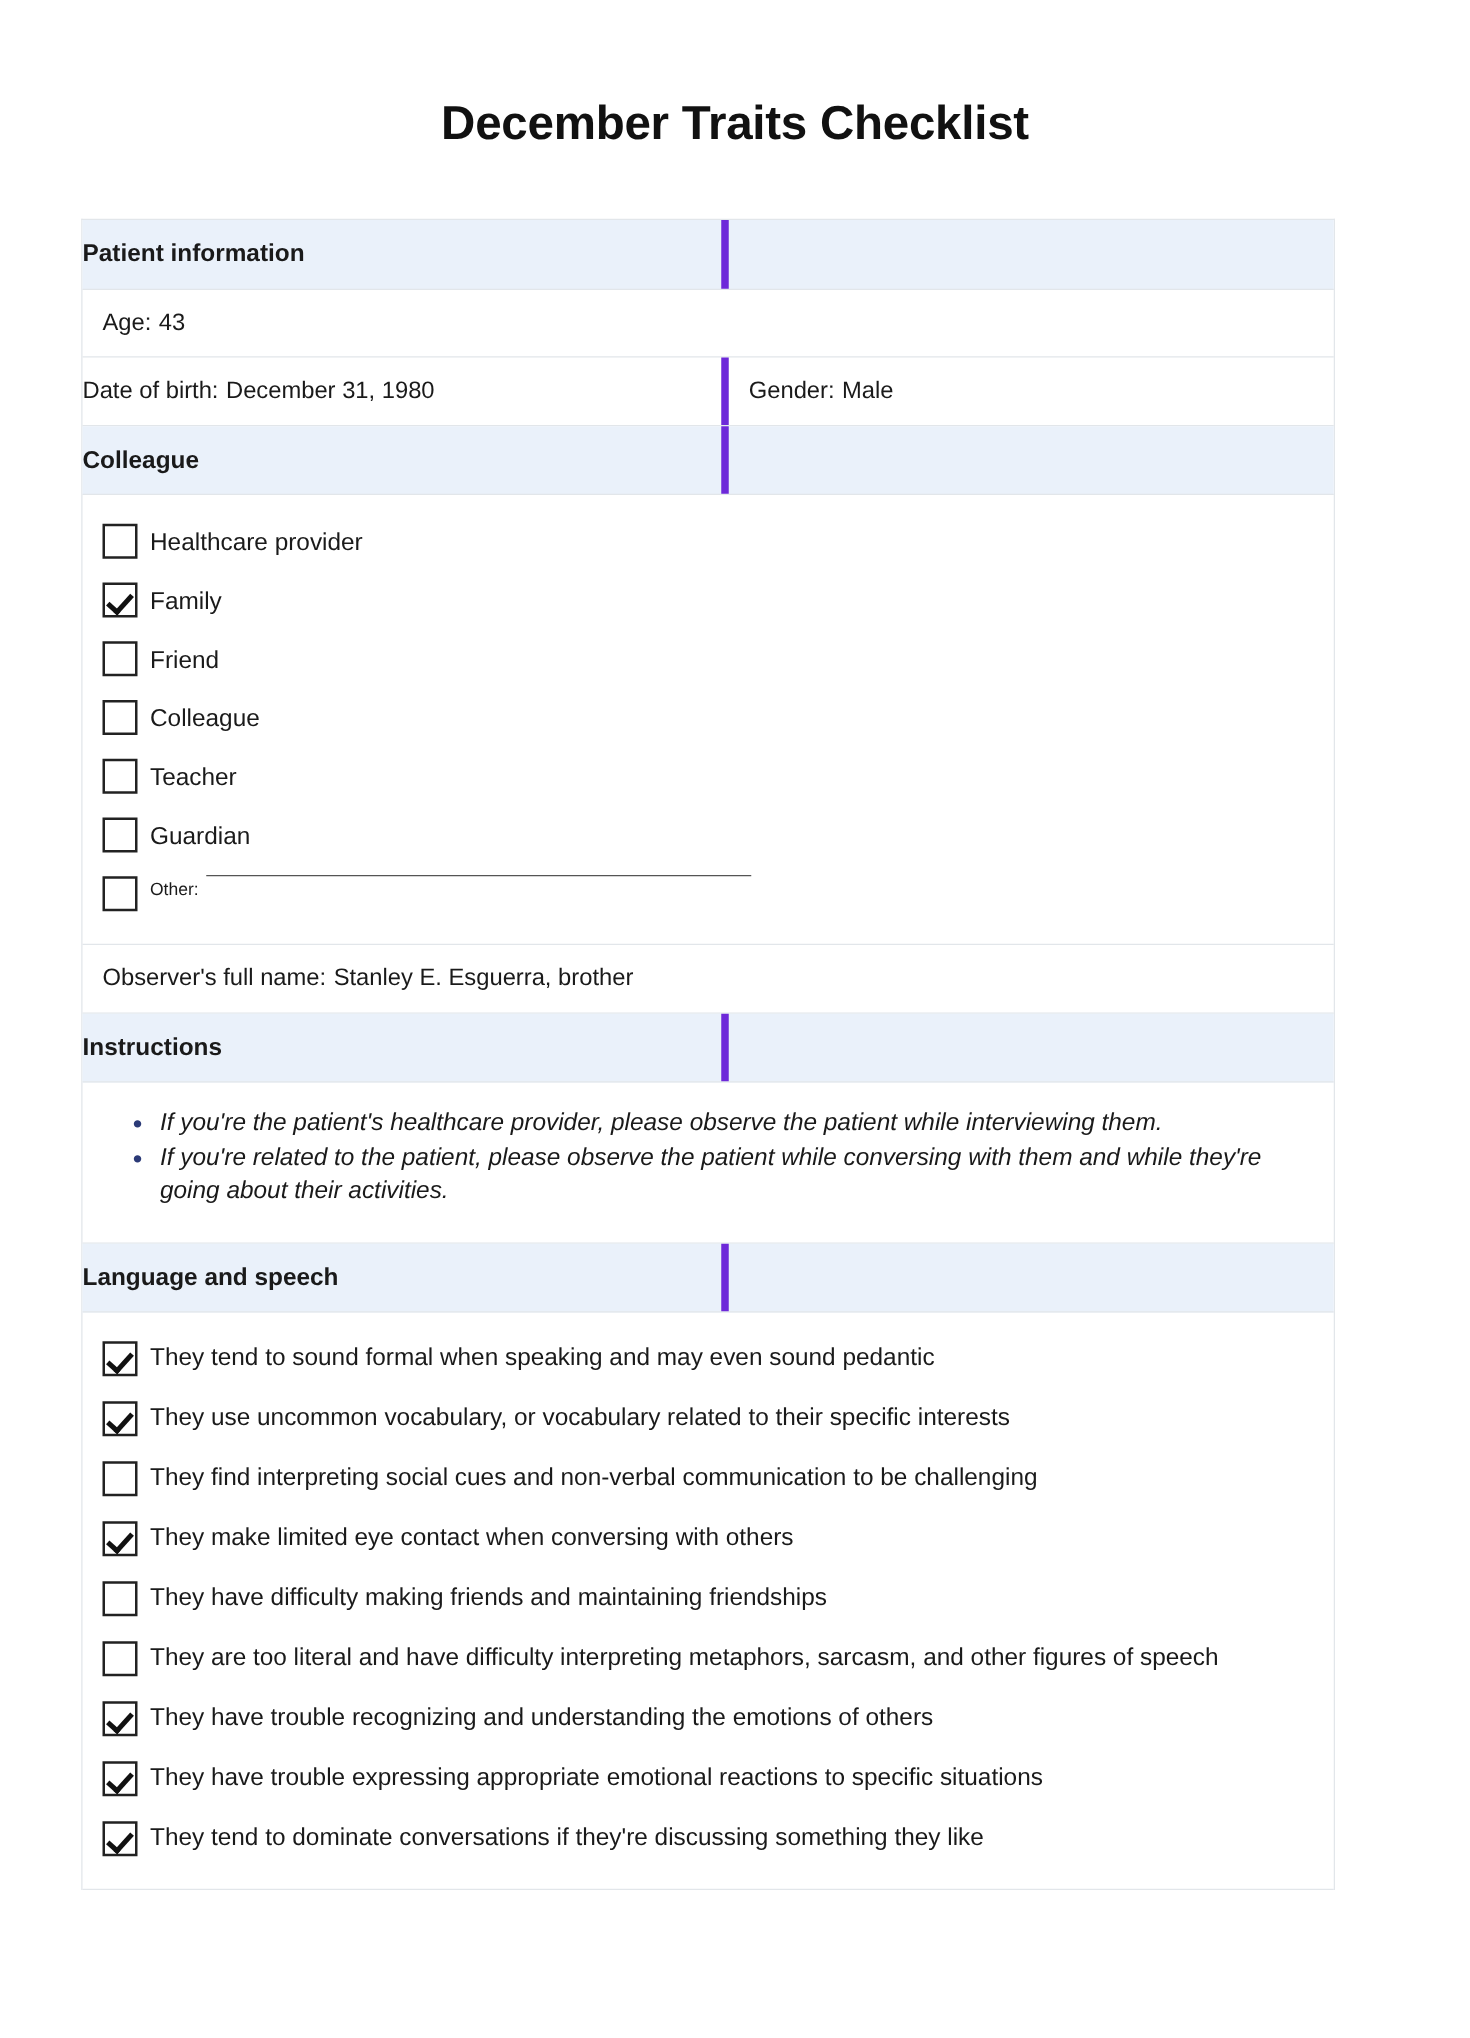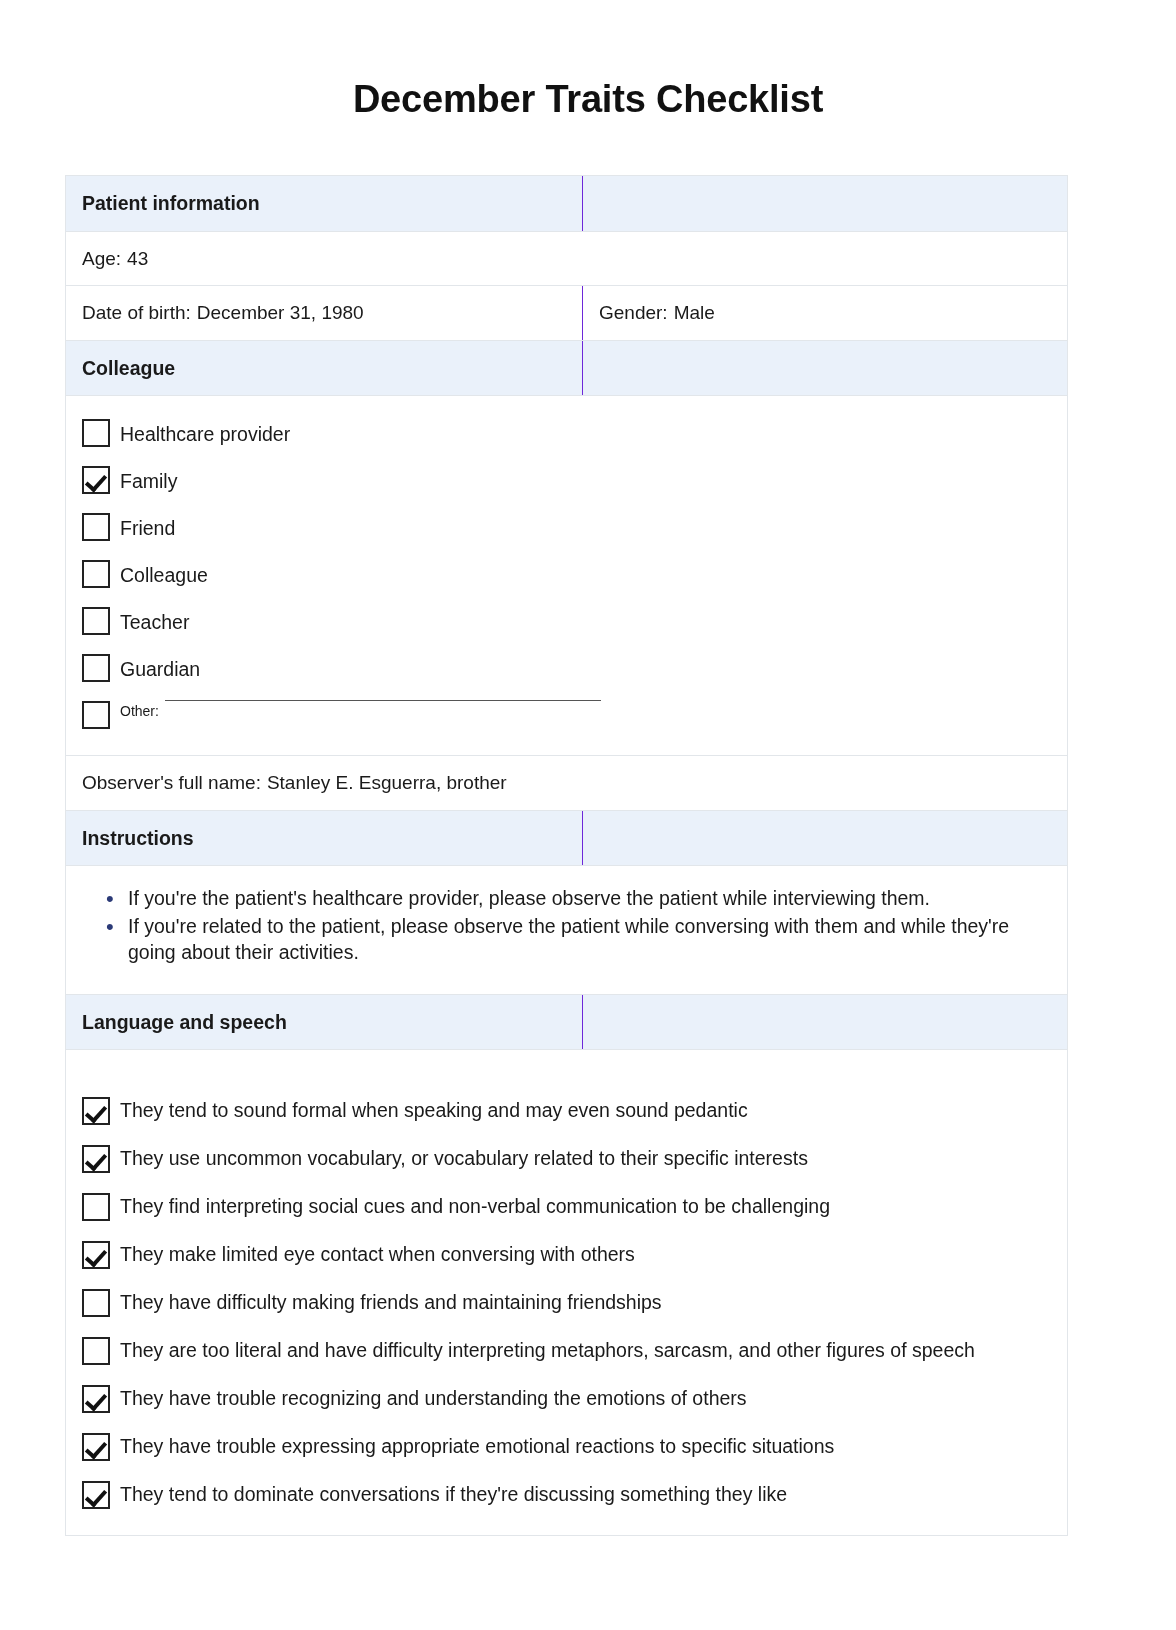--- a/index.html
+++ b/index.html
@@ -50,22 +50,22 @@
     box-sizing: border-box;
   }
 
   .row.band {
     background: #eaf1fa;
   }
 
   .cell-left {
     width: 517px;
     box-sizing: border-box;
-    padding: 14px 16px;
-    border-right: 1px solid #6d28d9;
+    padding: 14px 0;
+    border-right: 6px solid #6d28d9;
     font-size: 19px;
     line-height: 1.35;
   }
 
   .cell-right {
     flex: 1;
     box-sizing: border-box;
     padding: 14px 16px;
     font-size: 19px;
     line-height: 1.35;
@@ -153,20 +153,21 @@
     width: 436px;
     border-bottom: 1.5px solid #555555;
     margin-left: 6px;
     margin-bottom: 5px;
     vertical-align: bottom;
   }
 
   
   .instructions-block {
     padding: 20px 28px 26px 28px;
+    font-style: italic;
   }
   .instructions-list {
     margin: 0;
     padding: 0;
     list-style: none;
   }
   .instructions-list li {
     position: relative;
     padding-left: 34px;
     font-size: 19.5px;
@@ -180,21 +181,20 @@
     left: 12px;
     top: -1px;
     color: #2b3a77;
     font-size: 22px;
     line-height: 1.3;
   }
 
   
   .traits-block {
     padding: 22px 16px 20px 16px;
-    margin-top: 24px;
   }
   .trait-row {
     display: flex;
     align-items: flex-start;
     margin-bottom: 19px;
   }
   .trait-row:last-child {
     margin-bottom: 6px;
   }
   .trait-label {

